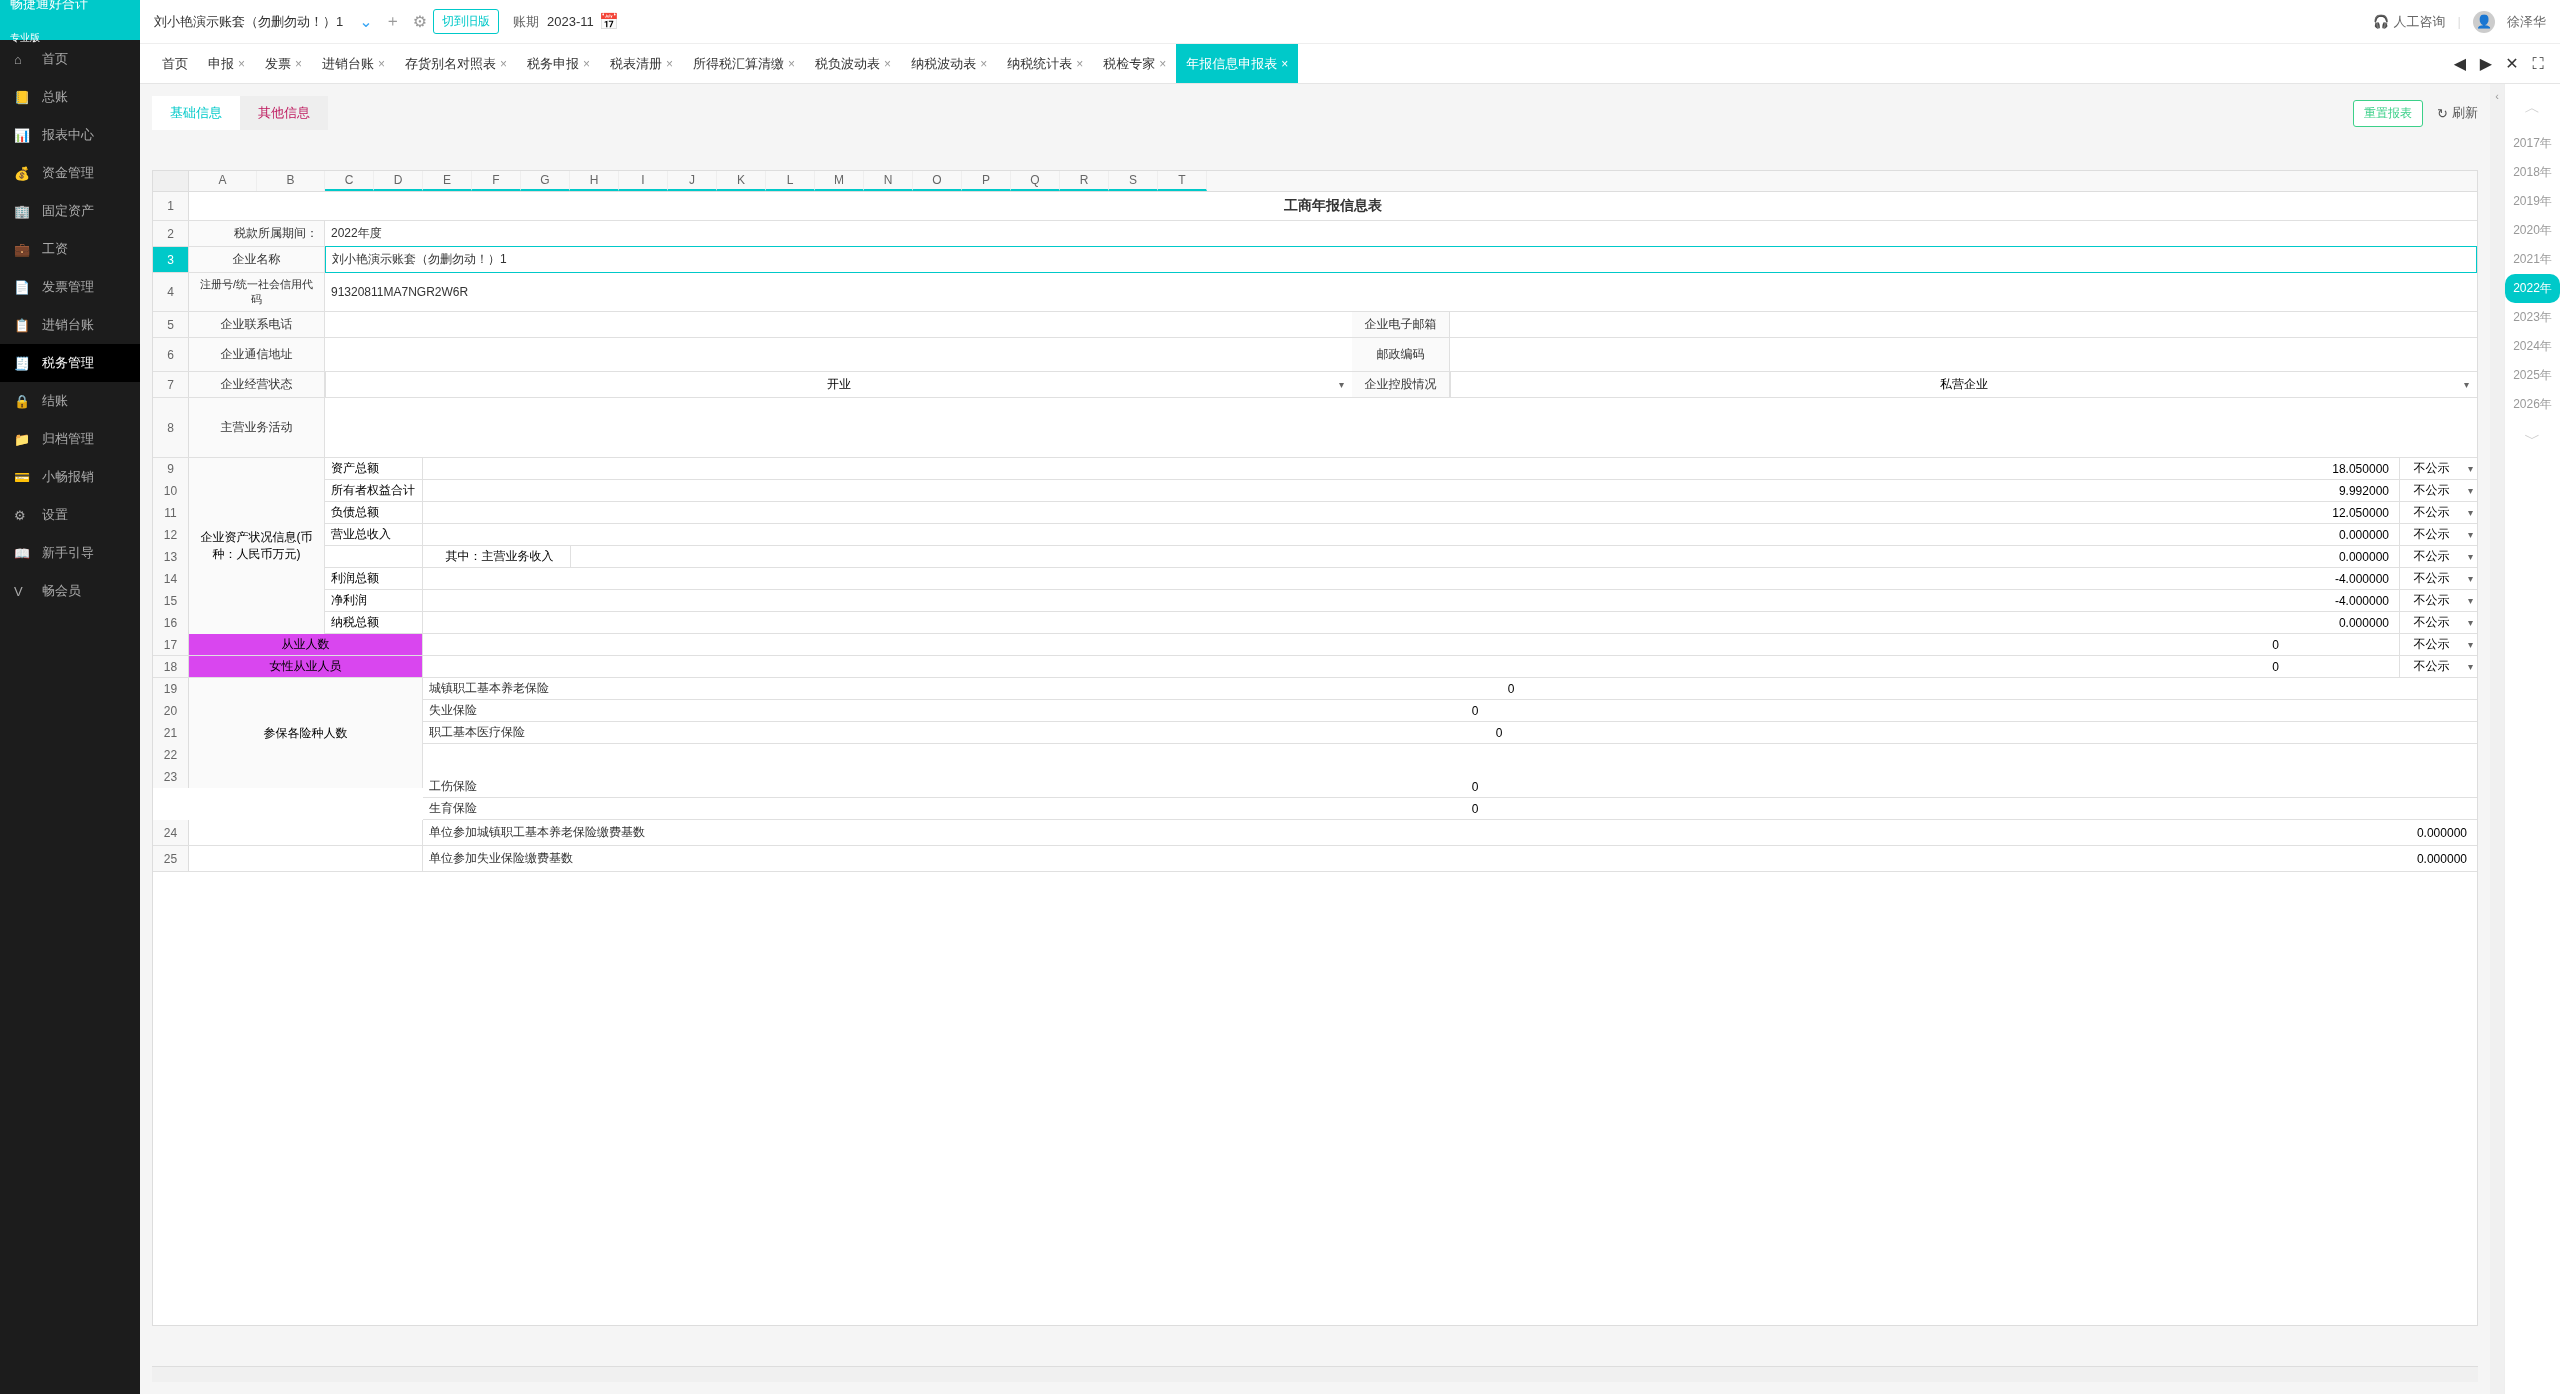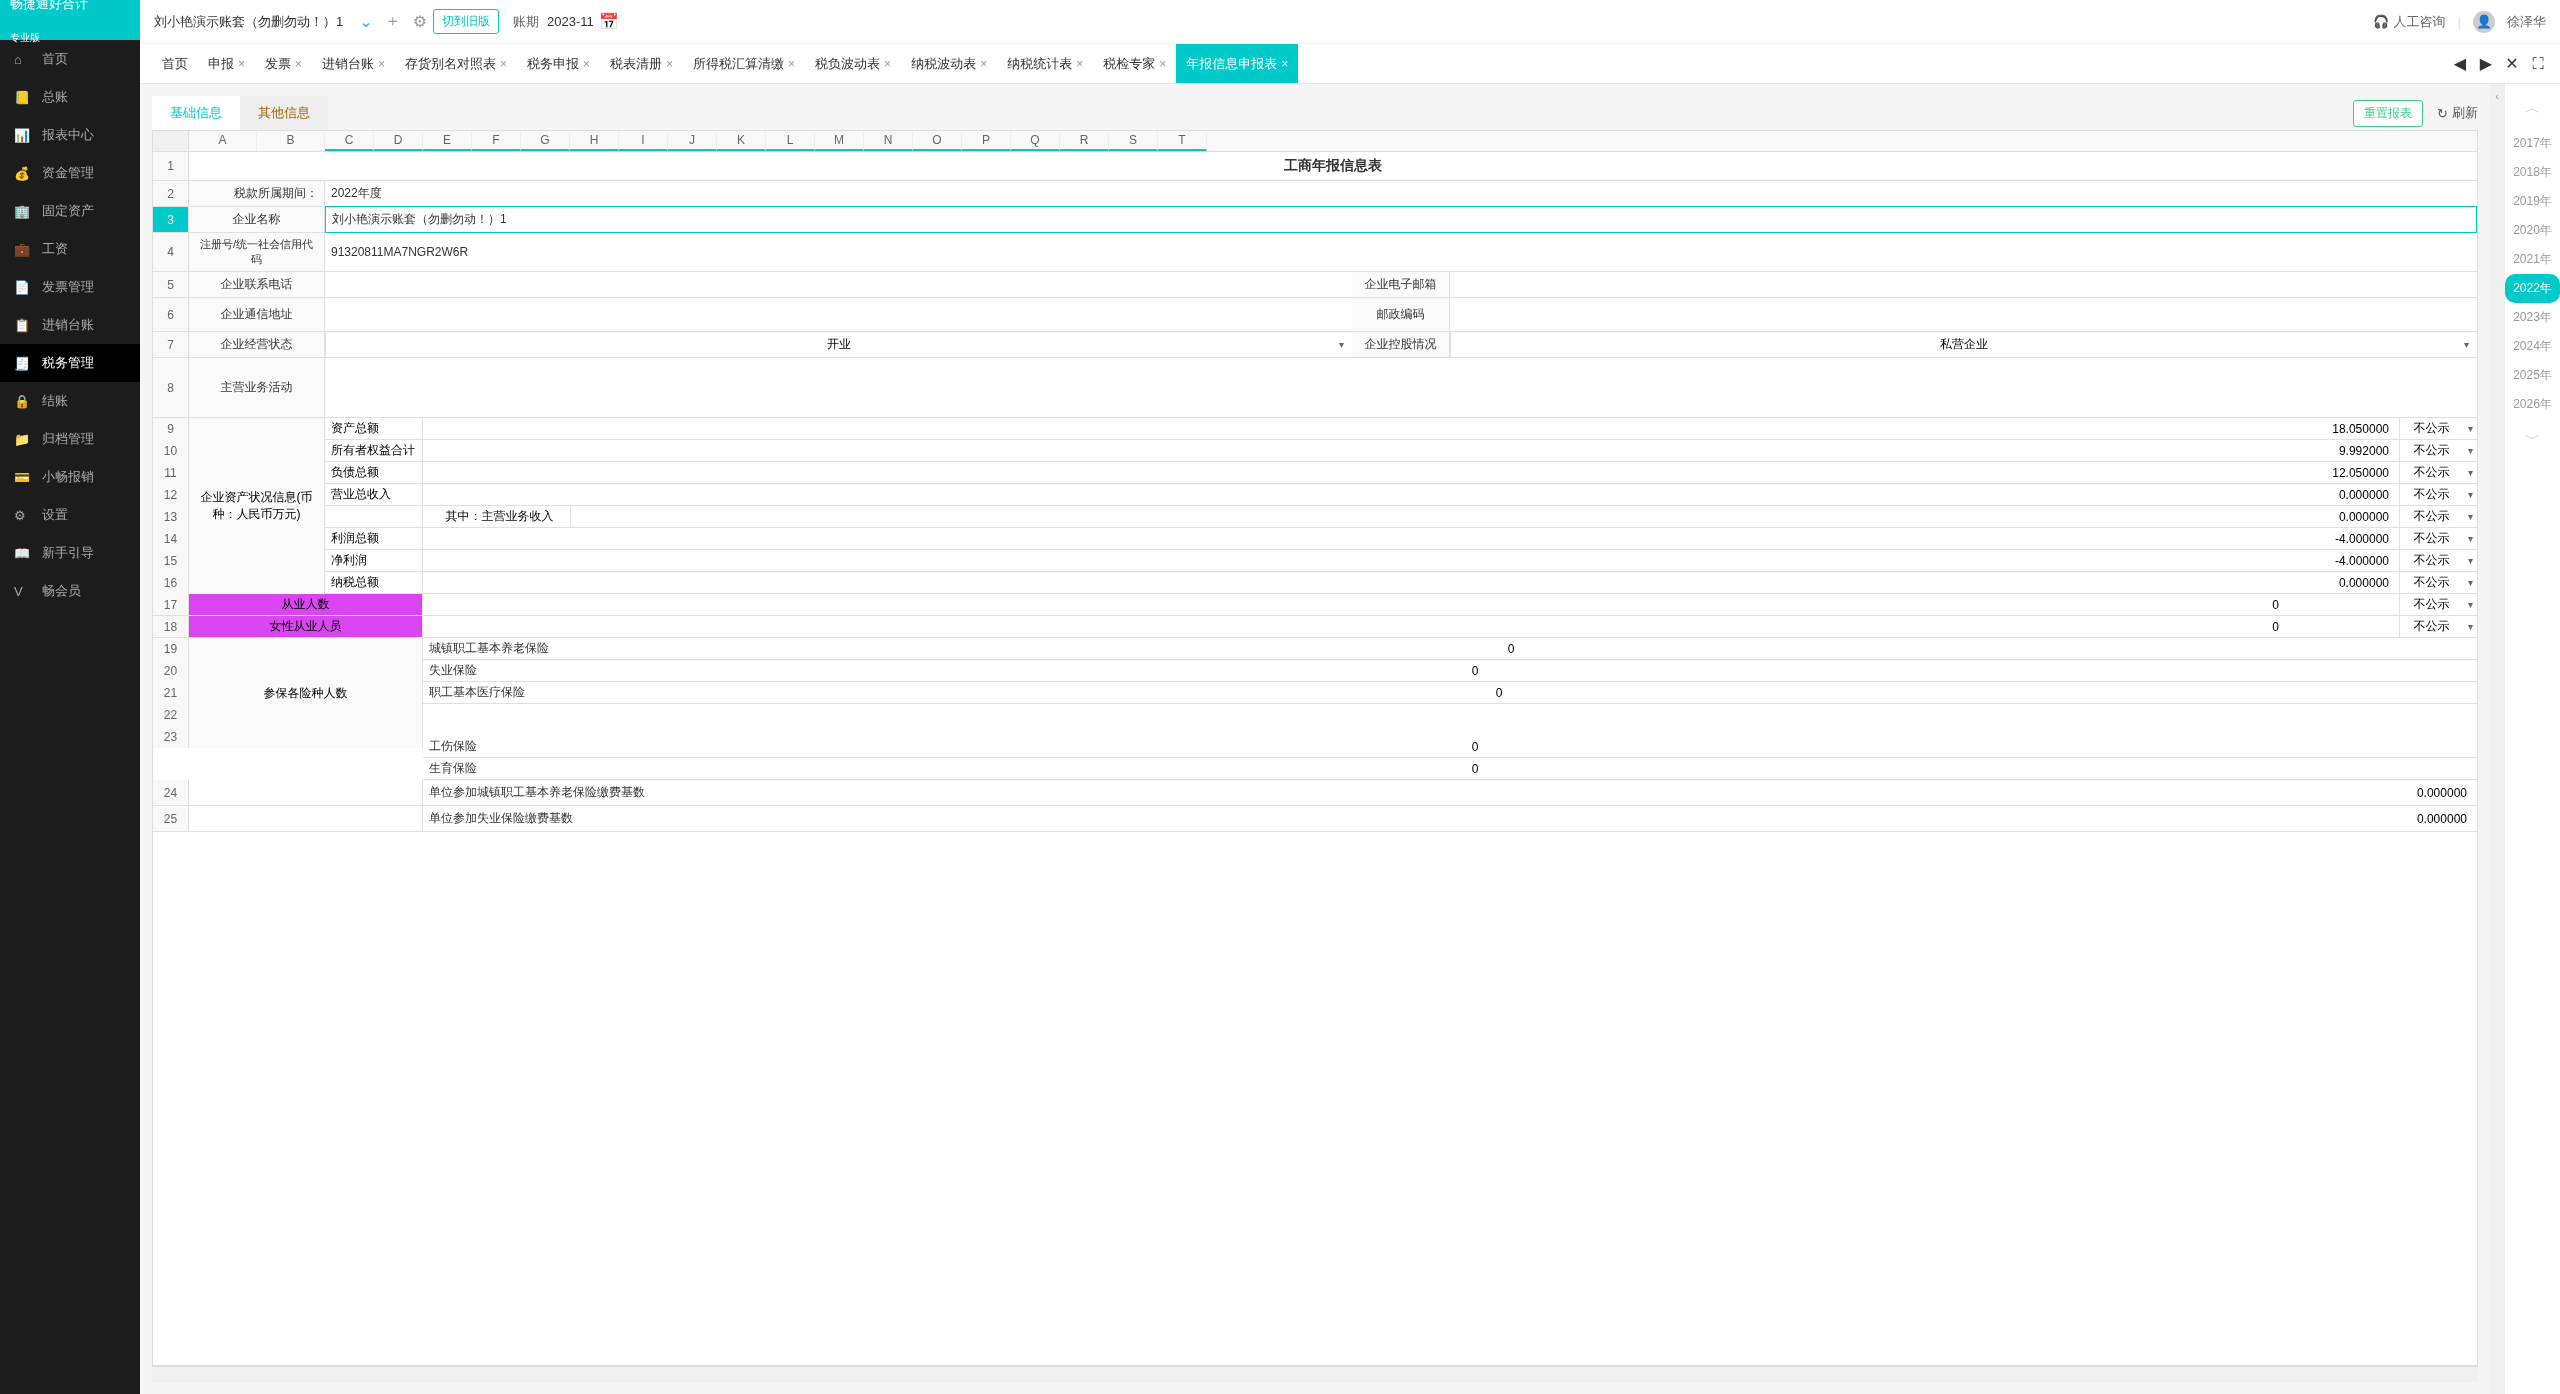--- a/index.html
+++ b/index.html
@@ -24,23 +24,23 @@
 
 .tabs { height: 40px; display: flex; align-items: center; padding: 0 12px; border-bottom: 1px solid #e5e5e5; overflow: hidden; }
 .tab { font-size: 13px; color: #333; padding: 0 10px; display: flex; align-items: center; height: 100%; cursor: pointer; white-space: nowrap; }
 .tab.active { background: #00c9c9; color: #fff; }
 .tab .close { margin-left: 4px; color: #999; font-size: 12px; }
 .tab.active .close { color: #fff; }
 .tab-controls { margin-left: auto; display: flex; align-items: center; gap: 6px; padding-left: 10px; }
 .tab-ctrl { width: 20px; height: 20px; display: flex; align-items: center; justify-content: center; cursor: pointer; color: #333; }
 
 .content { flex: 1; display: flex; overflow: hidden; background: #f5f5f5; }
-.sheet-area { flex: 1; display: flex; flex-direction: column; padding: 12px; overflow: hidden; }
+.sheet-area { flex: 1; display: flex; flex-direction: column; padding: 12px; overflow: hidden; gap: 40px; }
 .sheet-tabs-row { display: flex; align-items: center; margin-bottom: 0; }
-.sheet-tab { padding: 8px 18px; font-size: 13px; background: #eee; color: #a16207; cursor: pointer; }
+.sheet-tab { padding: 8px 18px; font-size: 13px; background: #eee; color: #be185d; cursor: pointer; }
 .sheet-tab.active { background: #fff; color: #00c9c9; }
 .sheet-actions { margin-left: auto; display: flex; gap: 14px; align-items: center; }
 .btn-reset { border: 1px solid #3cd089; color: #3cd089; padding: 4px 10px; font-size: 12px; border-radius: 3px; background: #fff; }
 .btn-refresh { font-size: 13px; color: #555; cursor: pointer; display: flex; align-items: center; gap: 4px; }
 
 .grid-wrap { flex: 1; overflow: auto; background: #fff; position: relative; border: 1px solid #ddd; }
 .col-headers { display: flex; border-bottom: 1px solid #ddd; background: #f8f8f8; position: sticky; top: 0; z-index: 2; }
 .corner { width: 36px; border-right: 1px solid #ddd; background: #f0f0f0; }
 .col-head { flex: 0 0 49px; text-align: center; font-size: 12px; color: #666; border-right: 1px solid #eee; padding: 2px 0; }
 .col-head.wide-a { flex: 0 0 68px; }

